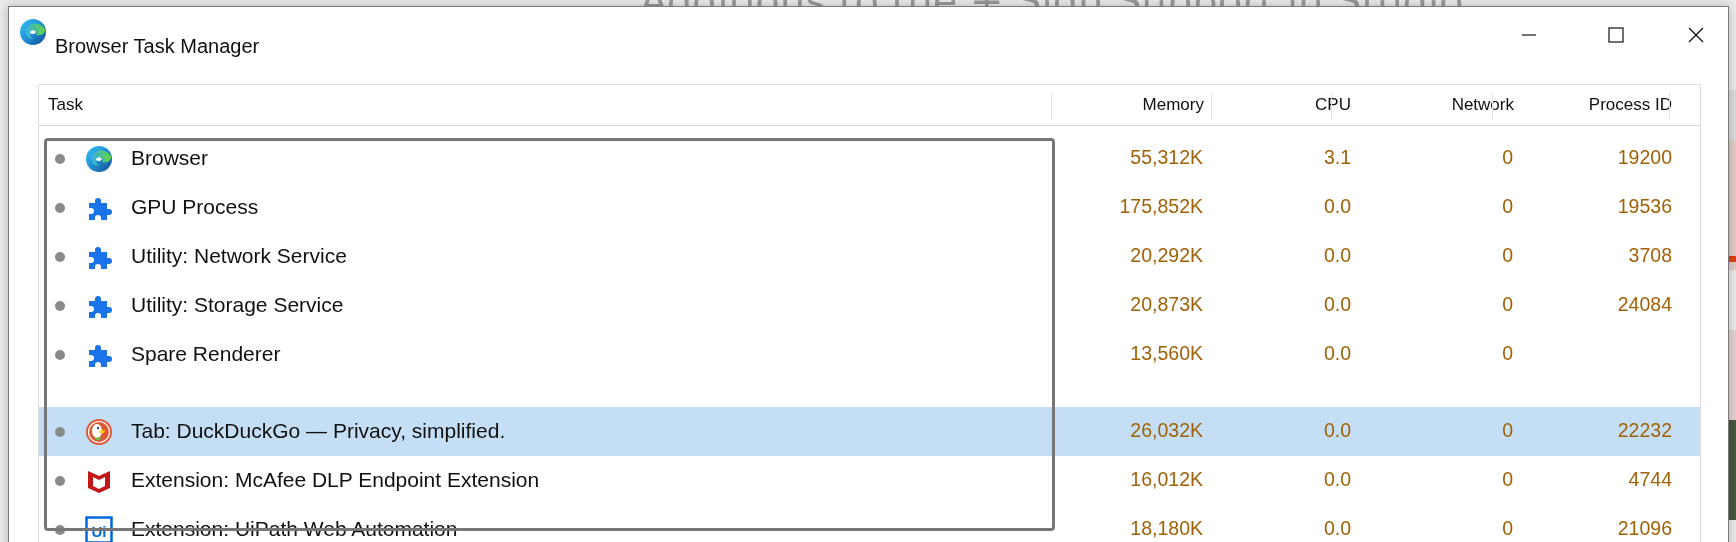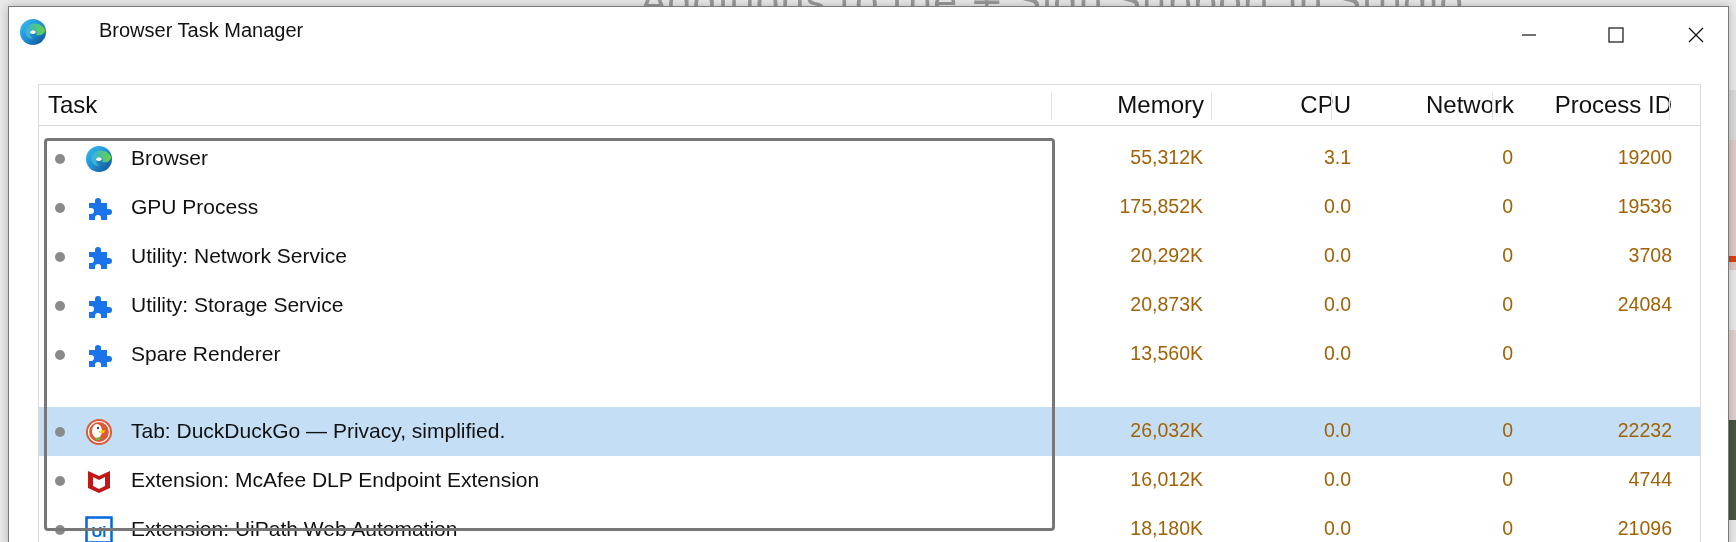--- a/index.html
+++ b/index.html
@@ -22,43 +22,43 @@
 
   
   .window {
     position: absolute; left: 8px; top: 6px; width: 1721px; height: 540px;
     background: #ffffff; border: 1px solid #7a7a7a;
     box-shadow: 0 0 10px rgba(0,0,0,0.25);
   }
   .titlebar { position: absolute; left: 0; top: 0; right: 0; height: 60px; }
   .app-icon { position: absolute; left: 10px; top: 11px; width: 28px; height: 28px; }
   .title-text {
-    position: absolute; left: 46px; top: 12px;
-    font-size: 20px; color: #111; margin-left: 44px;
+    position: absolute; left: 46px; top: 28px;
+    font-size: 20px; color: #111;
   }
   .win-btn {
     position: absolute; top: 0; width: 80px; height: 56px;
     display: flex; align-items: center; justify-content: center; cursor: default;
   }
   .win-btn.min { left: 1480px; }
   .win-btn.max { left: 1567px; }
   .win-btn.close { left: 1647px; }
 
   
   .table-box {
     position: absolute; left: 29px; top: 77px; width: 1663px; height: 470px;
     border: 1px solid #dcdcdc; border-bottom: none;
   }
   .header {
     position: absolute; left: 0; top: 0; right: 0; height: 41px;
     border-bottom: 1px solid #d6d6d6;
   }
   .hcell {
     position: absolute; top: 0; height: 40px; line-height: 40px;
-    font-size: 24px; color: #111; white-space: nowrap;
+    font-size: 17px; color: #111; white-space: nowrap;
   }
   .hdiv { position: absolute; top: 8px; width: 1px; height: 27px; background: #e3e3e3; }
 
   .rows { position: absolute; left: 0; top: 49px; right: 0; }
   .row {
     position: relative; height: 49px; width: 100%;
   }
   .row.selected { background: #c4dff5; margin-top: 28px; }
   .row .dot {
     position: absolute; left: 16px; top: 20px; width: 10px; height: 10px;

